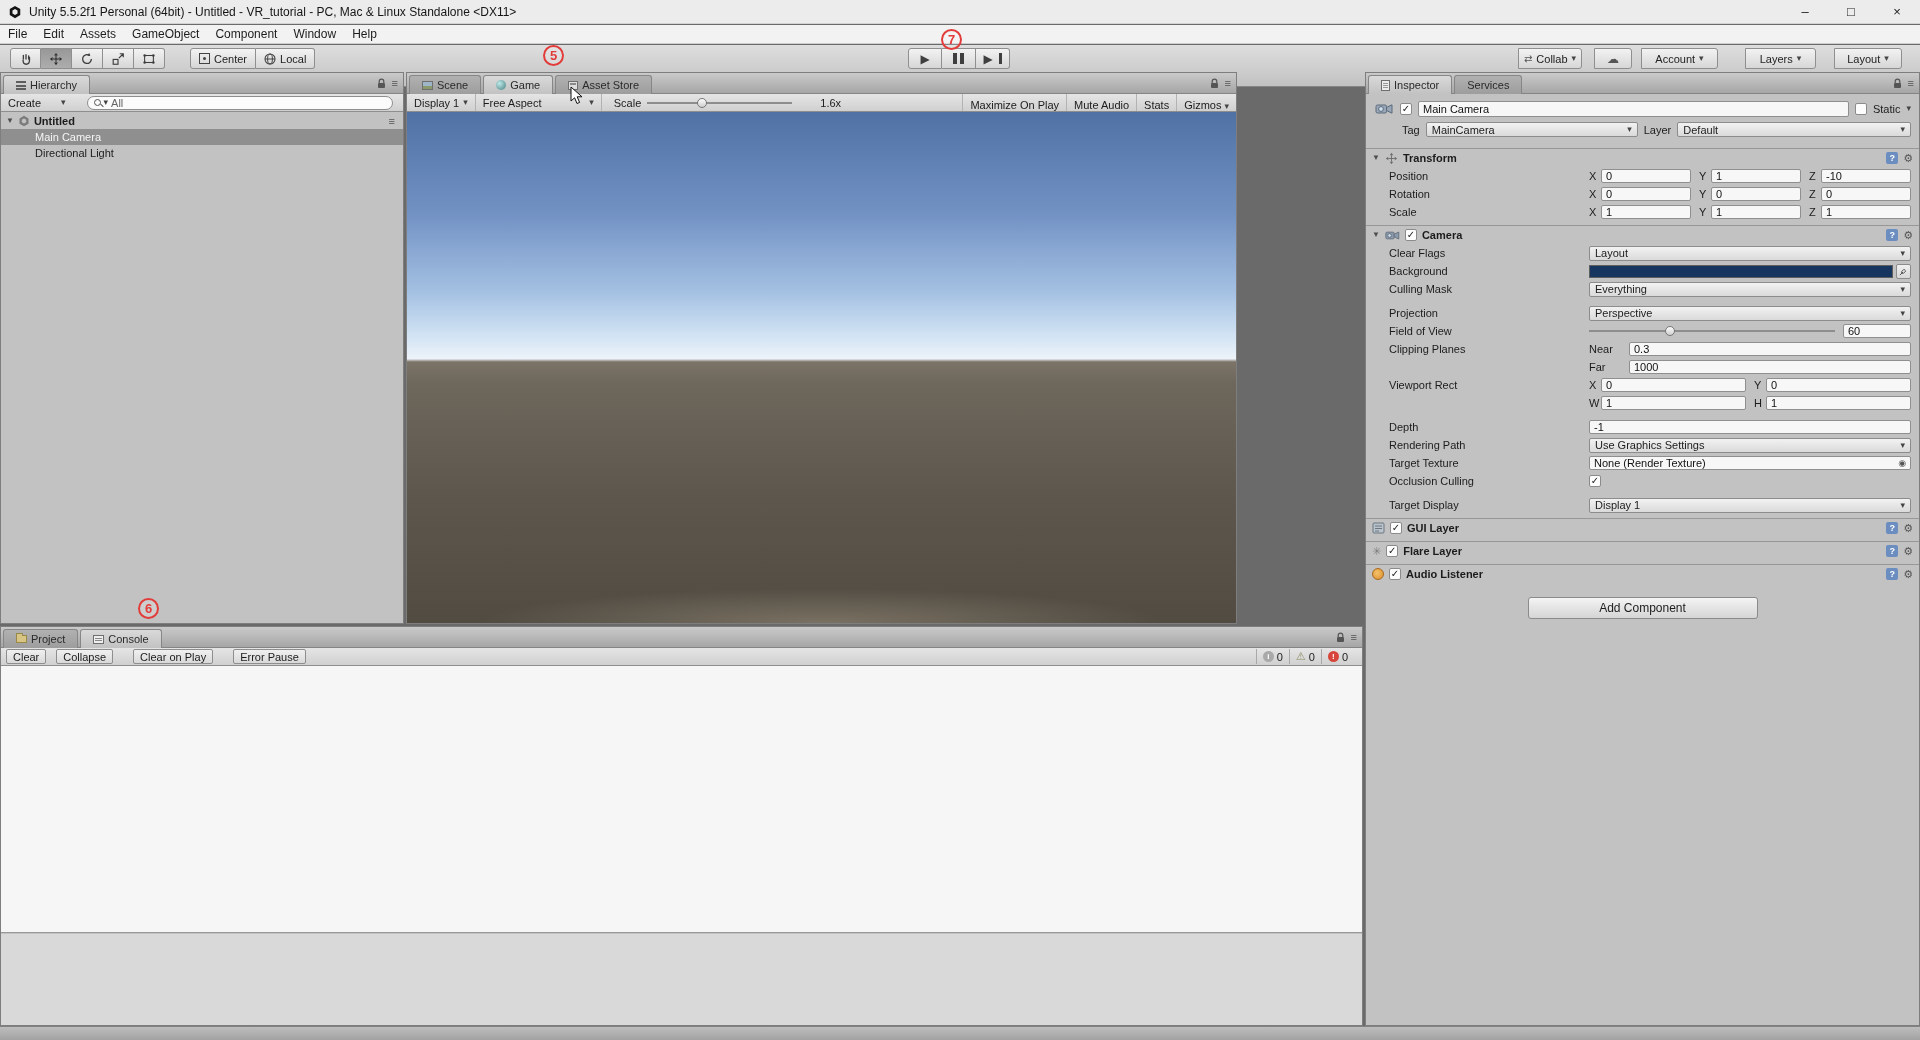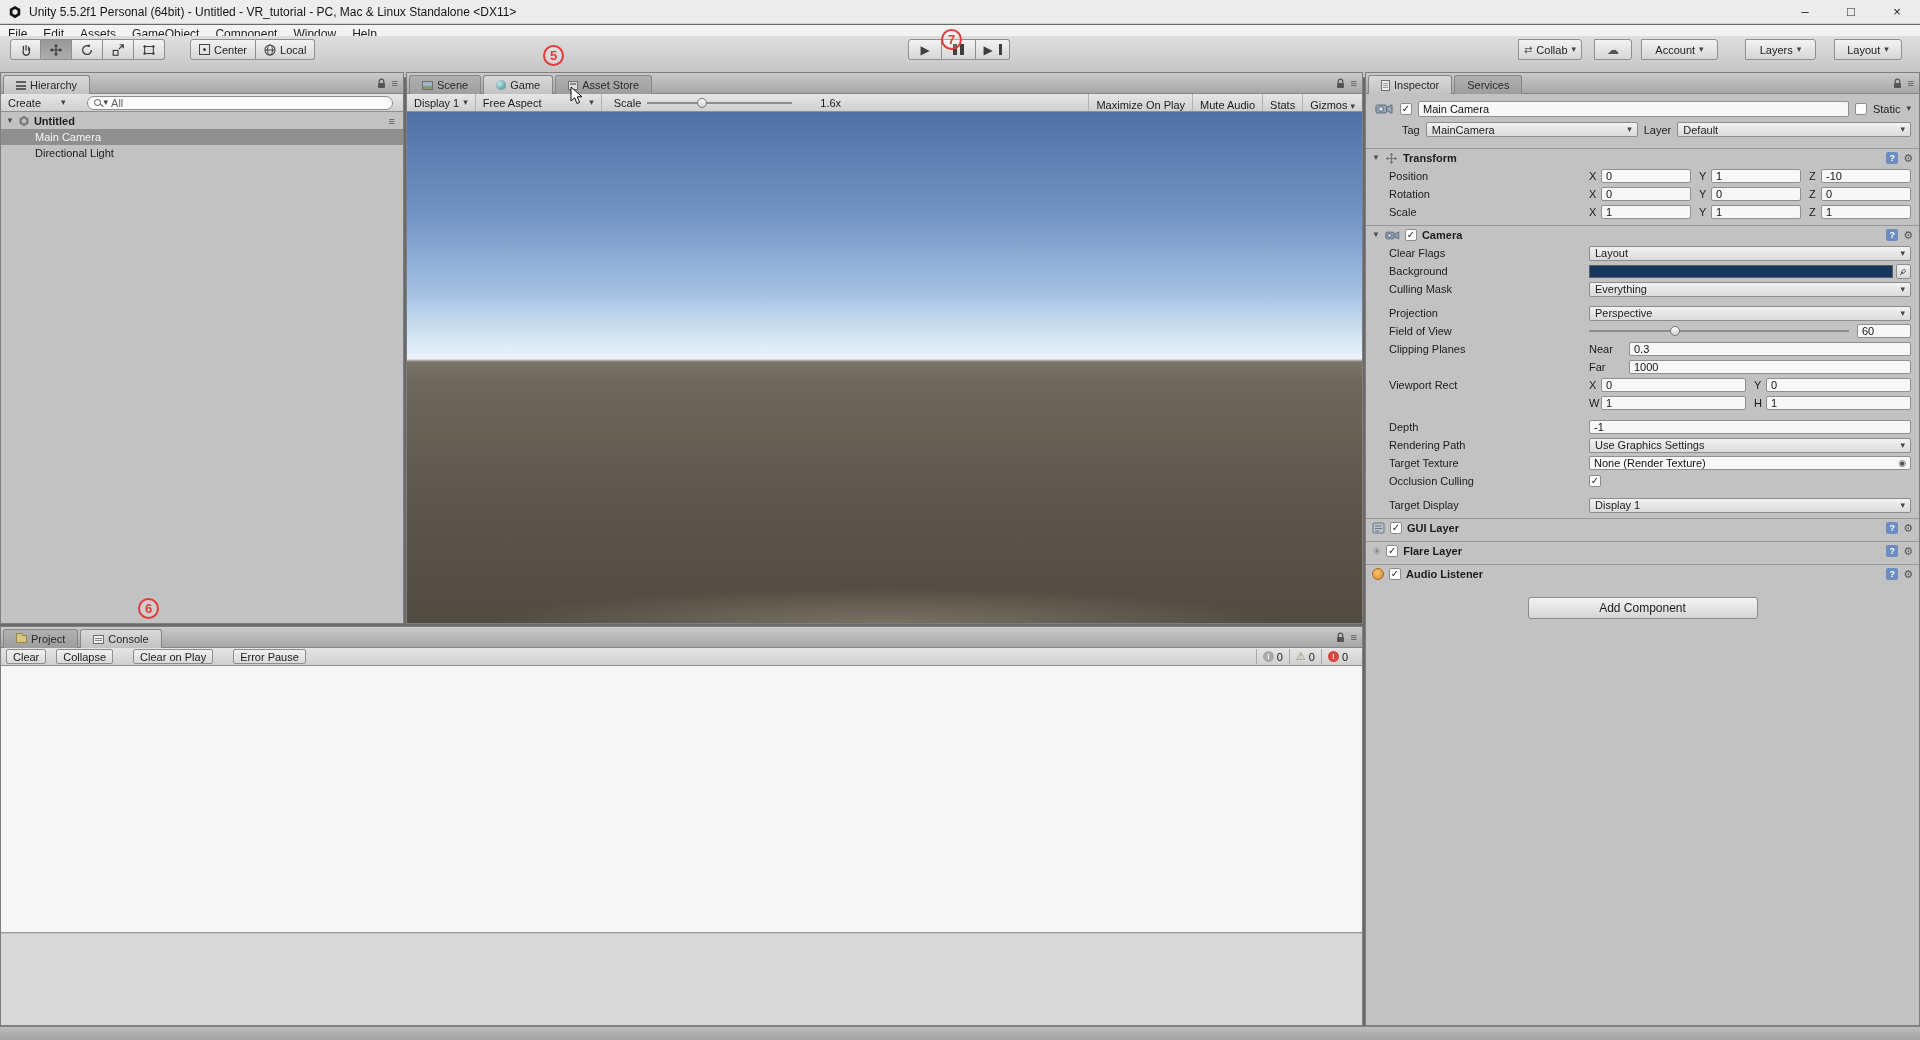--- a/index.html
+++ b/index.html
@@ -15,21 +15,21 @@
   .t-title{font-size:12px;color:#151515;white-space:nowrap}
   .win-btns{margin-left:auto;display:flex;height:100%}
   .win-btn{width:46px;display:flex;align-items:center;justify-content:center;font-size:13px;color:#222}
 
   
   .menubar{position:absolute;left:0;top:25px;width:1920px;height:19px;background:#f2f2f2;
            border-bottom:1px solid #cdcdcd;display:flex;align-items:center}
   .menu-item{padding:0 8px;font-size:12px;height:100%;display:flex;align-items:center}
 
   
-  .toolbar{position:absolute;left:0;top:36px;width:1920px;height:42px;
+  .toolbar{position:absolute;left:0;top:45px;width:1920px;height:42px;
            background:linear-gradient(#dedede,#c2c2c2);border-bottom:1px solid #868686}
   .tgroup{position:absolute;top:3px;display:flex}
   .tbtn{height:21px;background:linear-gradient(#f3f3f3,#d6d6d6);border:1px solid #8f8f8f;border-left:none;
         display:flex;align-items:center;justify-content:center;gap:4px;font-size:11px;color:#222;padding:0 8px}
   .tgroup .tbtn:first-child{border-left:1px solid #8f8f8f;border-radius:3px 0 0 3px}
   .tgroup .tbtn:last-child{border-radius:0 3px 3px 0}
   .tbtn.only{border-left:1px solid #8f8f8f;border-radius:3px}
   .tbtn.pressed{background:linear-gradient(#989898,#adadad)}
   .tbtn.iconic{width:31px;padding:0}
   .pause-bars{display:flex;gap:3px}
@@ -56,21 +56,21 @@
   .search-pill{flex:1;margin:0 10px 0 14px;height:14px;background:#fbfbfb;border:1px solid #8d8d8d;
                border-radius:8px;display:flex;align-items:center;padding:0 6px;gap:3px;color:#666}
   .mag{width:7px;height:7px;border:1px solid #555;border-radius:50%;position:relative;flex:none}
   .mag::after{content:"";position:absolute;width:4px;height:1px;background:#555;transform:rotate(45deg);right:-4px;bottom:-1px}
   .tree-row{height:16px;display:flex;align-items:center;font-size:11px;padding-left:34px}
   .tree-row.scene{padding-left:5px;font-weight:bold;gap:4px}
   .tree-row.selected{background:#8f8f8f;color:#f5f5f5}
   .fold{font-size:8px;color:#4e4e4e;line-height:1}
 
   
-  .viewport{left:406px;top:72px;width:957px;height:552px}
+  .viewport{left:406px;top:72px;width:831px;height:552px}
   .gv-dd{display:flex;align-items:center;gap:4px;padding:0 7px;height:100%;border-right:1px solid #b3b3b3}
   .gv-btn{padding:0 7px;height:100%;display:flex;align-items:flex-end;gap:3px;border-left:1px solid #b3b3b3}
   .gv-right{margin-left:auto;display:flex;height:100%}
   .scale-wrap{display:flex;align-items:center;gap:6px;margin-left:12px}
   .hslider{position:relative;width:145px;height:12px}
   .hslider::before{content:"";position:absolute;left:0;right:0;top:5px;height:2px;background:#8d8d8d}
   .knob{position:absolute;top:1px;width:10px;height:10px;border-radius:50%;
         background:linear-gradient(#fcfcfc,#cfcfcf);border:1px solid #767676}
   .game-view{position:absolute;left:0;top:39px;right:0;bottom:0;
      background:
@@ -637,21 +637,21 @@
         <span class="dd-arrow">▾</span>
       </div>
         </div>
     </div>
     <div class="irow">
       <span class="ilabel">Field of View</span>
       <div class="ivals">
         <div class="fslider">
           <div class="knob" style="left:calc(33% - 5px);top:2px"></div>
         </div>
-        <div class="fld" style="width:54px;flex:none">
+        <div class="fld" style="width:68px;flex:none">
           <span>60</span>
         </div>
       </div>
     </div>
     <div class="irow">
       <span class="ilabel">Clipping Planes</span>
       <div class="ivals" style="gap:4px">
         <span class="sub-l">Near</span>
         <div class="fld" style="flex:1">
             <span>0.3</span>

